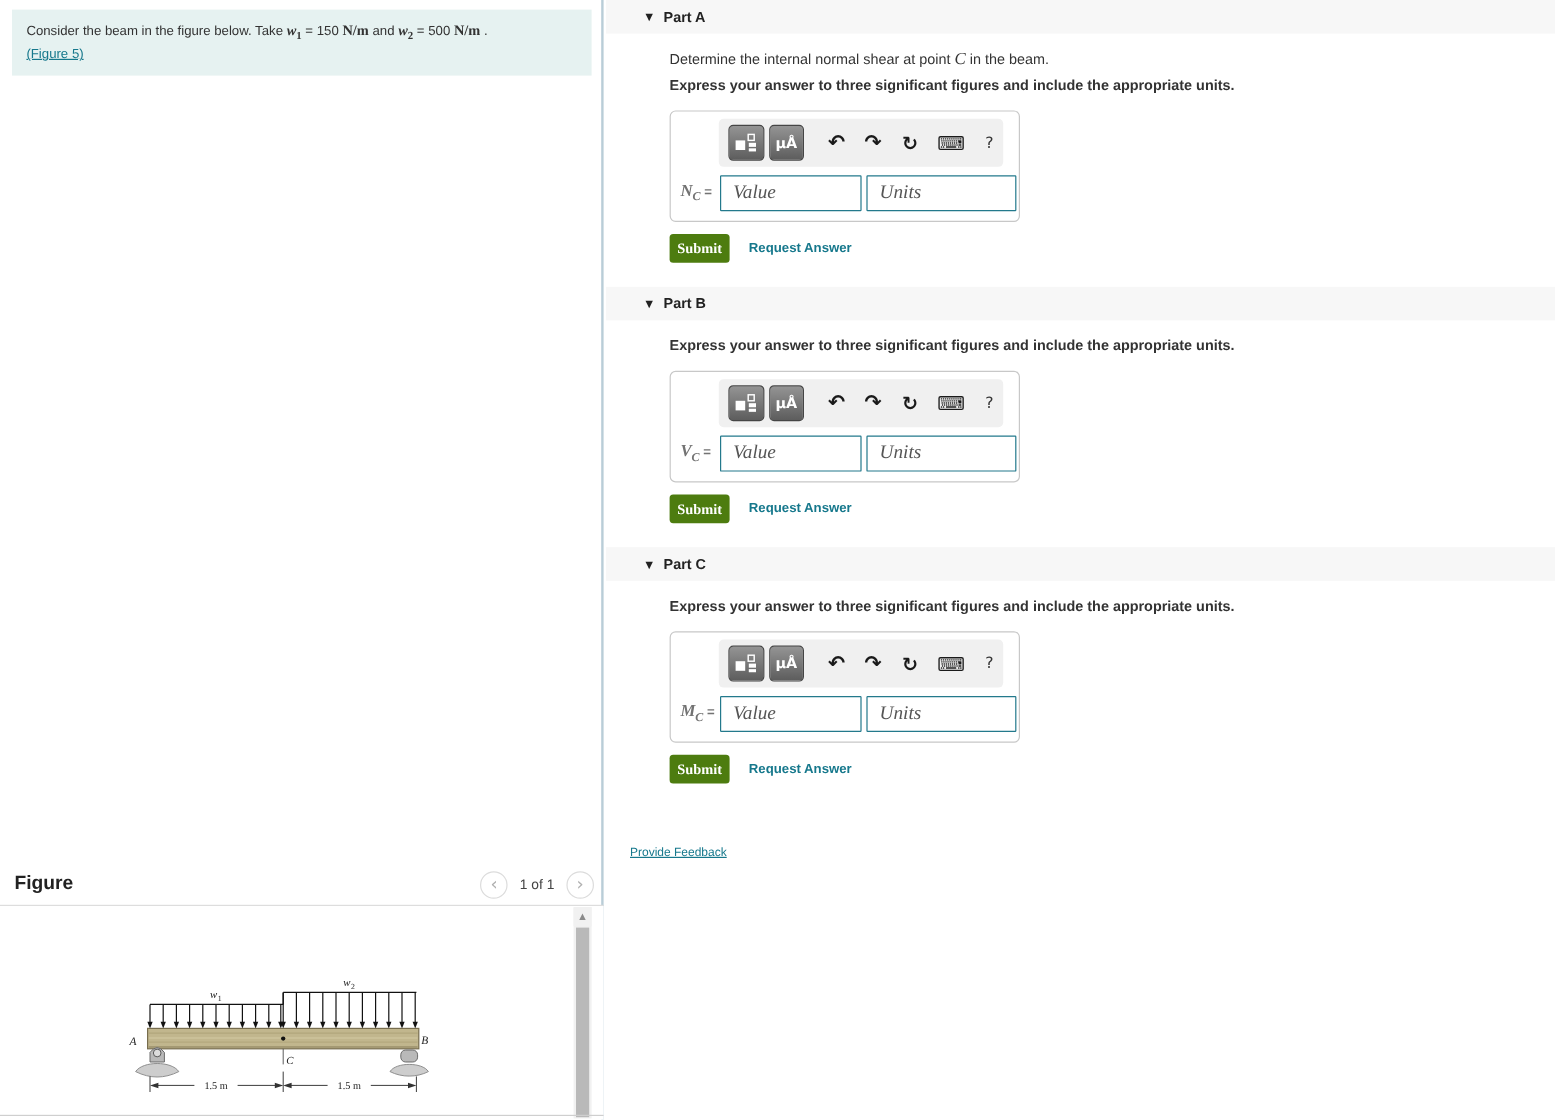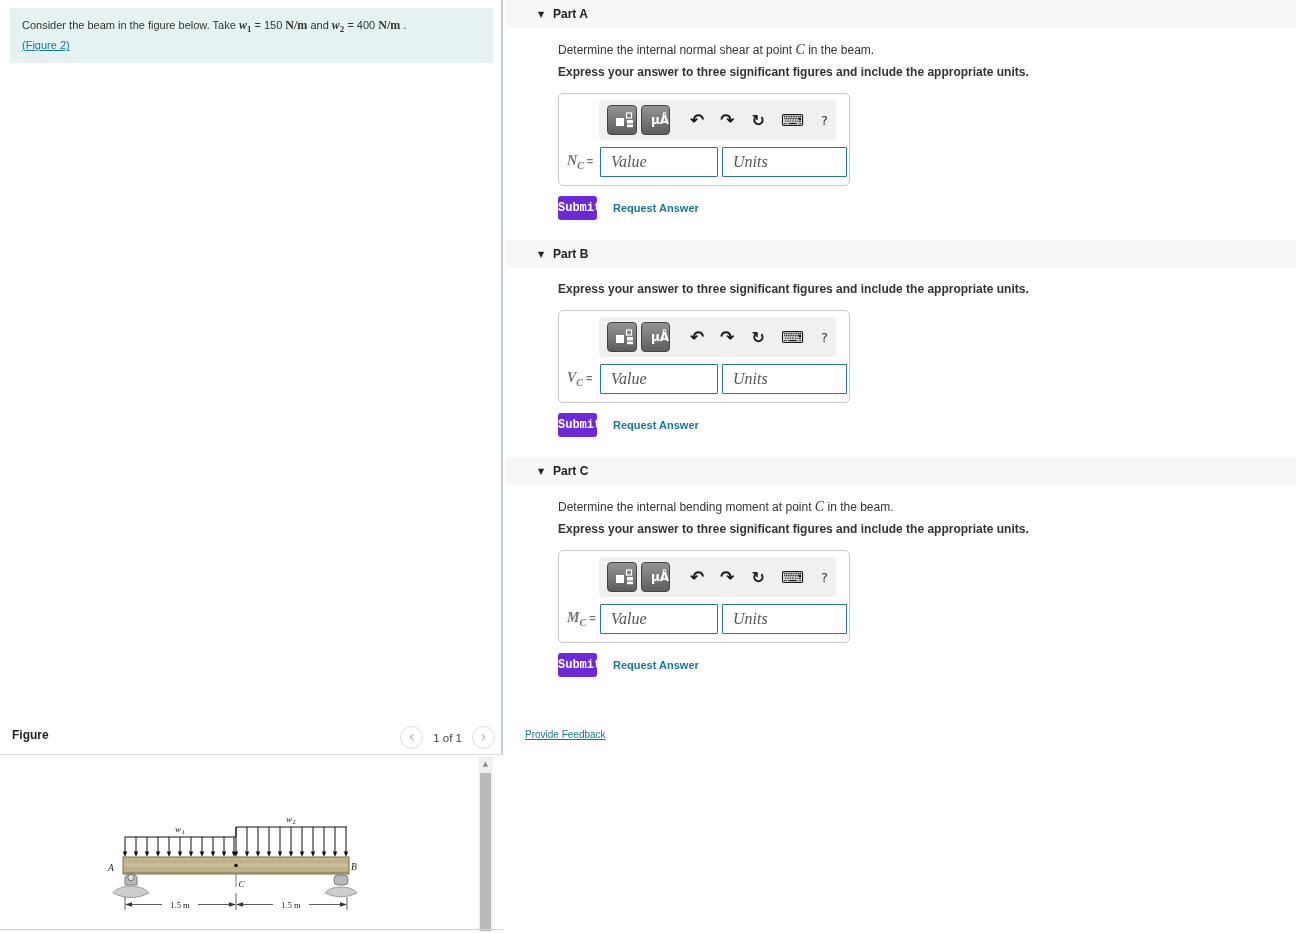--- a/index.html
+++ b/index.html
@@ -10,21 +10,21 @@
   .left-panel { position: absolute; left: 0; top: 0; width: 503px; height: 933px;
     border-right: 2px solid #b9cdd7; background: #fff; }
   .intro-box { position: absolute; left: 10px; top: 8px; width: 483px;
     background: #e6f2f1; padding: 9px 12px 10px 12px; font-size: 11px; line-height: 16px; color: #333; }
   .math-var { font-family: "Liberation Serif", serif; font-style: italic; font-weight: bold; font-size: 12px; }
   .math-var sub { font-size: 9px; font-style: normal; }
   .math-unit { font-family: "Liberation Serif", serif; font-weight: bold; font-size: 12px; }
   .figure-link { color: #16788c; text-decoration: underline; cursor: pointer; }
 
   .figure-header { position: absolute; left: 0; top: 724px; width: 503px; height: 30px; }
-  .figure-title { position: absolute; left: 12px; top: 4px; font-size: 12px; font-weight: bold; color: #222; }
+  .figure-title { position: absolute; left: 12px; top: 4px; font-size: 16px; font-weight: bold; color: #222; }
   .figure-nav { position: absolute; right: 8px; top: 2px; display: flex; align-items: center; }
   .nav-circle { width: 23px; height: 23px; border: 1px solid #dcdcdc; border-radius: 50%;
     color: #b0b0b0; font-size: 15px; line-height: 21px; text-align: center; background: #fff; cursor: pointer;
     font-family: "DejaVu Sans", sans-serif; }
   .nav-page { font-size: 11.5px; color: #444; margin: 0 10px; }
   .figure-sep { position: absolute; left: 0; top: 754px; width: 503px; height: 1px; background: #ddd; }
   .figure-viewport { position: absolute; left: 0; top: 755px; width: 503px; height: 178px; background: #fff; overflow: hidden; }
 
   .vscrollbar { position: absolute; right: 10px; top: 1px; width: 15px; height: 176px; background: #f1f1f1; }
   .scroll-up { width: 15px; height: 16px; background: #f1f1f1; color: #8a8a8a; font-size: 7px;
@@ -47,58 +47,58 @@
   .question { font-size: 12px; line-height: 15px; margin-bottom: 7px; }
   .q-math { font-family: "Liberation Serif", serif; font-style: italic; font-size: 14px; }
   .instruction { font-size: 12px; line-height: 15px; font-weight: bold; margin-bottom: 13px; }
 
   .answer-module { width: 292px; border: 1px solid #c8c8c8; border-radius: 5px; background: #fff;
     padding: 6px 0 8px 8px; }
   .eq-toolbar { margin-left: 32px; width: 237px; height: 40px; background: #f0f0f0; border-radius: 4px;
     display: flex; align-items: center; padding: 0 8px; }
   .tb-btn-dark { width: 33px; height: 30px; border: 1px solid #454545; border-radius: 4px;
     background: linear-gradient(#949494, #5d5d5d); color: #fff; display: flex; align-items: center;
-    justify-content: flex-end; cursor: pointer; margin-right: 4px; }
+    justify-content: center; cursor: pointer; margin-right: 4px; }
   .tb-units-label { font-size: 12px; font-weight: bold; color: #fff; font-family: "DejaVu Sans", sans-serif; }
   .tb-glyph { font-family: "DejaVu Sans", sans-serif; color: #1a1a1a; cursor: pointer; text-align: center; }
   .tb-undo, .tb-redo { font-size: 17px; font-weight: bold; margin-left: 16px; }
   .tb-reset { font-size: 16px; font-weight: bold; margin-left: 17px; }
   .tb-keyboard { font-size: 16px; margin-left: 16px; }
   .tb-help { font-size: 13px; margin-left: 17px; color: #333; }
 
   .answer-row { display: flex; align-items: center; margin-top: 7px; }
   .answer-label { font-family: "Liberation Serif", serif; font-style: italic; font-weight: bold;
     font-size: 14px; color: #737373; width: 33px; flex: 0 0 33px; }
   .answer-label sub { font-size: 10px; }
   .answer-label .eq { font-style: normal; font-family: "Liberation Sans", sans-serif; font-size: 11px; font-weight: bold; }
   .ans-input { height: 30px; border: 1.5px solid #23798c; border-radius: 1px; padding: 0 10px;
     font-family: "Liberation Serif", serif; font-style: italic; font-size: 16px; color: #333; background: #fff; }
   .ans-input::placeholder { color: #555; opacity: 1; }
   .value-input { width: 118px; margin-right: 4px; }
   .units-input { width: 125px; }
 
   .submit-row { display: flex; align-items: center; margin-top: 10px; }
-  .submit-btn { width: 39px; height: 24px; background: #6d28d9; border: none; border-radius: 3px;
-    color: #fff; font-size: 12px; font-weight: bold; cursor: pointer; font-family: Liberation Mono, monospace; }
+  .submit-btn { width: 50px; height: 24px; background: #4d7c0f; border: none; border-radius: 3px;
+    color: #fff; font-size: 12px; font-weight: bold; cursor: pointer; font-family: Liberation Serif, serif; }
   .request-link { margin-left: 16px; font-size: 11px; font-weight: bold; color: #16788c;
     cursor: pointer; }
 
   .part-section { margin-bottom: 20px; }
   .provide-feedback { display: inline-block; margin: 32px 0 0 20px; font-size: 10px; color: #16788c;
     text-decoration: underline; cursor: pointer; }
 </style>
 </head>
 <body>
 
 <div class="left-panel">
 
   <div class="intro-box">
-    <span>Consider the beam in the figure below. Take </span><span class="math-var"><span>w</span><sub>1</sub></span><span> = 150 </span><span class="math-unit">N/m</span><span> and </span><span class="math-var"><span>w</span><sub>2</sub></span><span> = 400 </span><span class="math-unit">N/m</span><span> .</span>
+    <span>Consider the beam in the figure below. Take </span><span class="math-var"><span>w</span><sub>1</sub></span><span> = 150 </span><span class="math-unit">N/m</span><span> and </span><span class="math-var"><span>w</span><sub>2</sub></span><span> = 500 </span><span class="math-unit">N/m</span><span> .</span>
     <br>
-    <span class="figure-link">(Figure 2)</span>
+    <span class="figure-link">(Figure 5)</span>
   </div>
 
   <div class="figure-header">
     <div class="figure-title">Figure</div>
     <div class="figure-nav">
       <div class="nav-circle">‹</div>
       <div class="nav-page">1 of 1</div>
       <div class="nav-circle">›</div>
     </div>
   </div>
@@ -277,21 +277,20 @@
     </div>
   </div>
 
   
   <div class="part-section">
     <div class="part-header">
       <span class="collapse-icon">▼</span>
       <span class="part-title">Part C</span>
     </div>
     <div class="part-body">
-      <div class="question"><span>Determine the internal bending moment at point </span><span class="q-math">C</span><span> in the beam.</span></div>
       <div class="instruction">Express your answer to three significant figures and include the appropriate units.</div>
       <div class="answer-module">
         <div class="eq-toolbar">
           <div class="tb-btn-dark">
             <svg width="22" height="18" viewBox="0 0 22 18">
               <rect x="2" y="7" width="8" height="8" fill="#fff"></rect>
               <rect x="12.5" y="2" width="5" height="5" fill="none" stroke="#fff" stroke-width="1.2"></rect>
               <rect x="13" y="9" width="6" height="3.4" fill="#fff"></rect>
               <rect x="13" y="13.6" width="6" height="2.6" fill="#fff"></rect>
             </svg>

